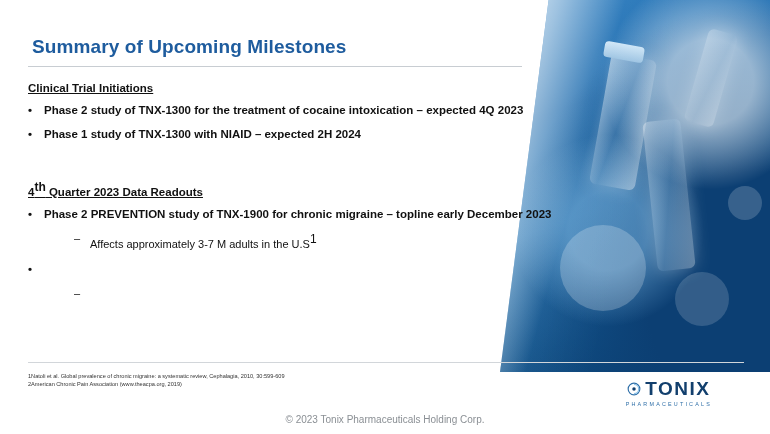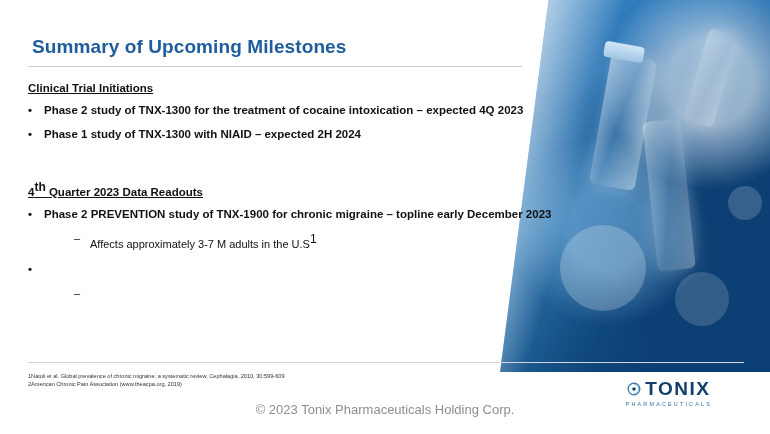--- a/index.html
+++ b/index.html
@@ -81,22 +81,22 @@
   sup{font-size:12px;vertical-align:super;}
 
   
   .foot-rule{
     position:absolute;left:28px;top:362px;width:716px;height:1px;background:#d2d6da;
   }
   .footnotes{
     position:absolute;left:28px;top:372px;font-size:5.6px;color:#333;line-height:1.5;
   }
   .copyright{
-    position:absolute;left:0;right:0;top:402px;text-align:center;
-    font-size:13px;color:#8a8f94;
+    position:absolute;left:0;right:0;top:414px;text-align:center;
+    font-size:10px;color:#8a8f94;
   }
   
   .logo{
     position:absolute;right:58px;top:378px;text-align:center;
   }
   .logo-mark{
     display:inline-block;width:14px;height:14px;position:relative;vertical-align:middle;margin-right:4px;
   }
   .logo-word{
     font-size:19px;font-weight:bold;color:#123f6d;letter-spacing:1.5px;

